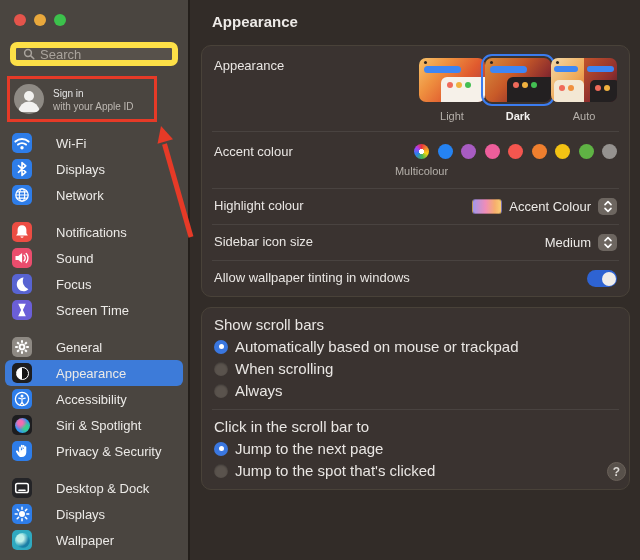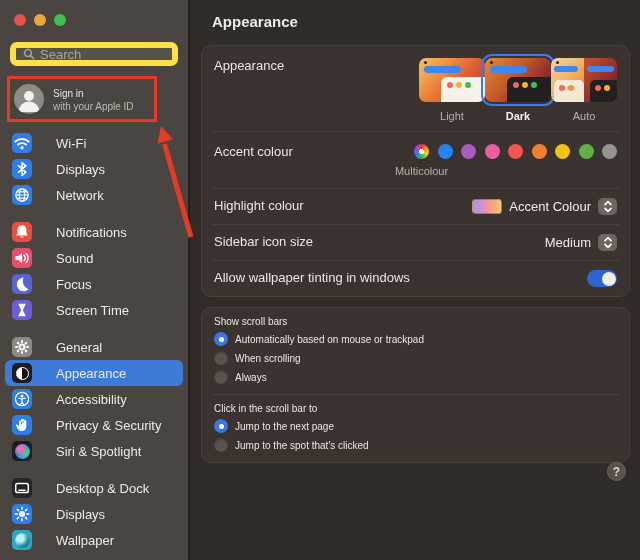--- a/index.html
+++ b/index.html
@@ -100,21 +100,21 @@
              display:flex; align-items:center; justify-content:center; }
   .swatch { width:30px; height:15px; border-radius:3.5px; border:1px solid rgba(0,0,0,.25);
             background:linear-gradient(90deg,#a297ea,#ef8db8 45%,#f6ae6e 78%,#f9ce74); }
 
   
   .toggle { width:30px; height:17px; border-radius:9px; background:#2e63d2; position:relative; flex:none; }
   .toggle .knob { position:absolute; right:1.5px; top:1.5px; width:14px; height:14px;
                   border-radius:50%; background:#f0ede9; }
 
   
-  .rgroup { padding:8px 12px 10px; font-size:10px; color:#e9e6e3; }
+  .rgroup { padding:8px 12px 10px; font-size:15px; color:#e9e6e3; }
   .ropt { display:flex; align-items:center; gap:7px; margin-top:5px; }
   .radio { width:14px; height:14px; border-radius:50%; flex:none; position:relative; }
   .radio.on { background:#3a77e0; }
   .radio.on::after { content:""; position:absolute; left:4.5px; top:4.5px; width:5px; height:5px;
                      border-radius:50%; background:#fff; }
   .radio.off { background:#5a534d; box-shadow:inset 0 1px 2px rgba(0,0,0,.35); }
 
   .help-btn { position:absolute; right:14px; top:462px; width:19px; height:19px; border-radius:50%;
               background:#58514b; border:1px solid #6a6159; color:#dbd8d4; font-size:12px;
               font-weight:bold; display:flex; align-items:center; justify-content:center; }
@@ -249,32 +249,32 @@
         <span class="icon ic-blue">
           <svg width="20" height="20" viewBox="0 0 20 20">
             <circle cx="10" cy="10" r="6.6" stroke="#fff" stroke-width="1.3" fill="none"></circle>
             <circle cx="10" cy="7" r="1.5" fill="#fff"></circle>
             <path d="M6.8 9.1l3.2.9 3.2-.9M10 10v3.1l-1.7 2.7M10 13.1l1.7 2.7" stroke="#fff" stroke-width="1.2" fill="none" stroke-linecap="round"></path>
           </svg>
         </span>
         <span>Accessibility</span>
       </div>
       <div class="nav-item">
-        <span class="icon ic-blue">
-          <svg width="20" height="20" viewBox="0 0 20 20">
-            <path d="M7.1 11.2V6.4a.9.9 0 0 1 1.8 0v3.4m0-4.2v-1a.9.9 0 0 1 1.8 0v5.2m0-4.9a.9.9 0 0 1 1.8 0v4.9m0-3.6a.9.9 0 0 1 1.8 0v5.1c0 2.9-1.9 4.7-4.5 4.7-2.1 0-3.2-.9-4.2-2.6l-1.5-2.5c-.5-.9.7-1.9 1.5-1.1l1.5 1.6z" fill="#fff"></path>
-          </svg>
-        </span>
-        <span>Privacy &amp; Security</span>
-      </div>
-      <div class="nav-item">
         <span class="icon ic-black">
           <span class="siri-ball"></span>
         </span>
         <span>Siri &amp; Spotlight</span>
+      </div>
+      <div class="nav-item">
+        <span class="icon ic-blue">
+          <svg width="20" height="20" viewBox="0 0 20 20">
+            <path d="M7.1 11.2V6.4a.9.9 0 0 1 1.8 0v3.4m0-4.2v-1a.9.9 0 0 1 1.8 0v5.2m0-4.9a.9.9 0 0 1 1.8 0v4.9m0-3.6a.9.9 0 0 1 1.8 0v5.1c0 2.9-1.9 4.7-4.5 4.7-2.1 0-3.2-.9-4.2-2.6l-1.5-2.5c-.5-.9.7-1.9 1.5-1.1l1.5 1.6z" fill="#fff"></path>
+          </svg>
+        </span>
+        <span>Privacy &amp; Security</span>
       </div>
 
       <div class="nav-gap"></div>
 
       <div class="nav-item">
         <span class="icon ic-dark">
           <svg width="20" height="20" viewBox="0 0 20 20">
             <rect x="3.7" y="5.4" width="12.6" height="9.2" rx="1.8" stroke="#fff" stroke-width="1.5" fill="none"></rect>
             <rect x="6.2" y="11.4" width="7.6" height="1.7" rx=".85" fill="#fff"></rect>
           </svg>

